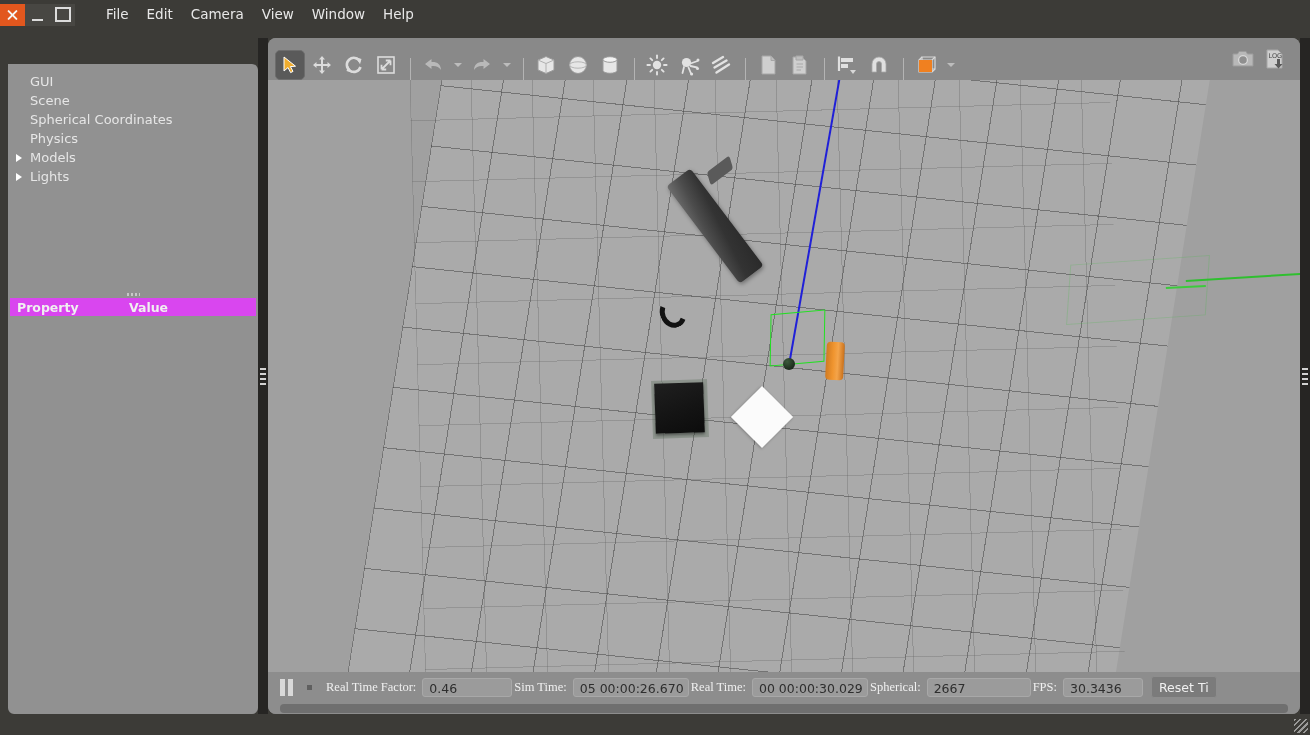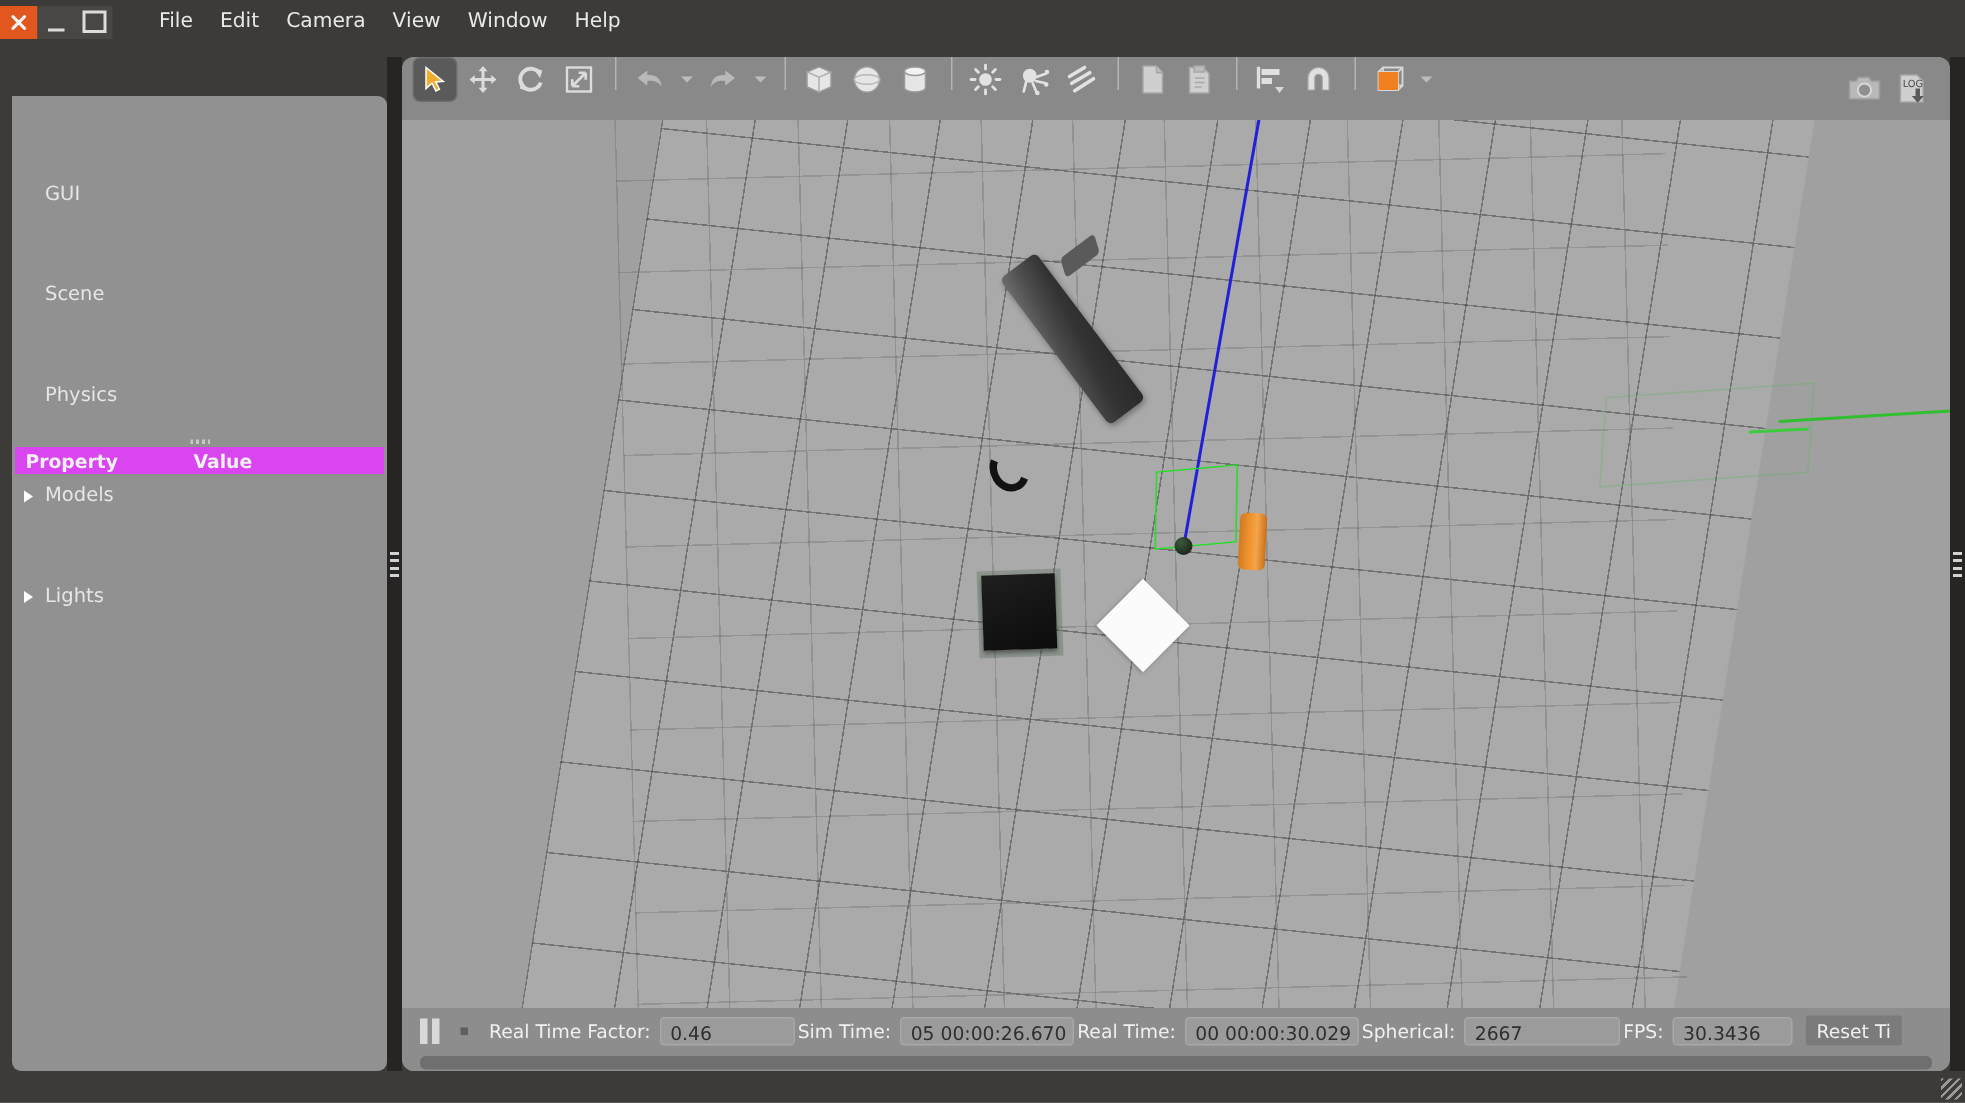--- a/index.html
+++ b/index.html
@@ -59,21 +59,21 @@
   }
   .tab.active { background: #919191; color: #f2f2f2; }
 
   #worldpanel {
     position: absolute; left: 0; top: 26px; width: 250px; height: 650px;
     background: #919191; border-radius: 0 6px 6px 6px;
   }
   #tree { padding: 8px 0 0 20px; }
   .tree-row {
     display: flex; align-items: center; height: 19px;
-    font-size: 13px; color: #e6e6e6; position: relative; margin-top: 48px;
+    font-size: 13px; color: #e6e6e6; position: relative;
   }
   .tree-arrow {
     width: 0; height: 0; position: absolute; left: -12px;
     border-left: 6px solid #ffffff;
     border-top: 4.5px solid transparent;
     border-bottom: 4.5px solid transparent;
   }
   .tree-label { padding-left: 2px; }
 
   #propsplit {
@@ -106,21 +106,21 @@
   }
 
   
   #mainarea {
     position: absolute; left: 268px; top: 38px; width: 1032px; height: 676px;
     background: #898989; border-radius: 8px; overflow: hidden;
   }
   #toolbar {
     position: absolute; left: 0; top: 0; width: 1032px; height: 42px;
     background: #898989;
-    display: flex; align-items: flex-start; padding-left: 7px;
+    display: flex; align-items: flex-end; padding-left: 7px;
   }
   .tb {
     width: 30px; height: 30px; margin-right: 2px;
     display: flex; align-items: center; justify-content: center;
     border-radius: 5px; position: relative;
   }
   .tb.active { background: #5a5a5a; border: 1px solid #6d6d6d; }
   .tb-sep {
     width: 1px; height: 22px; background: #b4b4b4; margin: 0 7px;
   }
@@ -242,21 +242,21 @@
     width: 20px; height: 18px; display: flex; align-items: center;
     justify-content: center; gap: 3px; margin-right: 6px;
   }
   #btn-pause .bar { width: 5px; height: 17px; background: #d9d9d9; }
   #btn-step {
     width: 14px; height: 18px; display: flex; align-items: center;
     justify-content: center; margin-right: 8px;
   }
   #btn-step .sq { width: 5px; height: 5px; background: #5f5f5f; }
   .status-label {
-    color: #f0f0f0; font-size: 12.5px; margin: 0 6px 0 2px; white-space: nowrap;
+    color: #f0f0f0; font-size: 12.5px; margin: 0 6px 0 2px; white-space: nowrap; font-family: Liberation Serif, serif;
   }
   .status-field {
     height: 19px; line-height: 19px;
     background: #9b9b9b; border: 1px solid #a8a8a8;
     border-radius: 3px; color: #2e2e2e; font-size: 12.5px;
     padding: 0 6px; white-space: nowrap;
   }
   #f-rtf   { width: 90px; }
   #f-sim   { width: 116px; }
   #f-real  { width: 116px; }
@@ -317,20 +317,23 @@
 
   <div id="worldpanel">
     <div id="tree">
       <div class="tree-row">
         <span class="tree-label">GUI</span>
       </div>
       <div class="tree-row">
         <span class="tree-label">Scene</span>
       </div>
       <div class="tree-row">
+        <span class="tree-label">Spherical Coordinates</span>
+      </div>
+      <div class="tree-row">
         <span class="tree-label">Physics</span>
       </div>
       <div class="tree-row">
         <span class="tree-arrow"></span>
         <span class="tree-label">Models</span>
       </div>
       <div class="tree-row">
         <span class="tree-arrow"></span>
         <span class="tree-label">Lights</span>
       </div>

